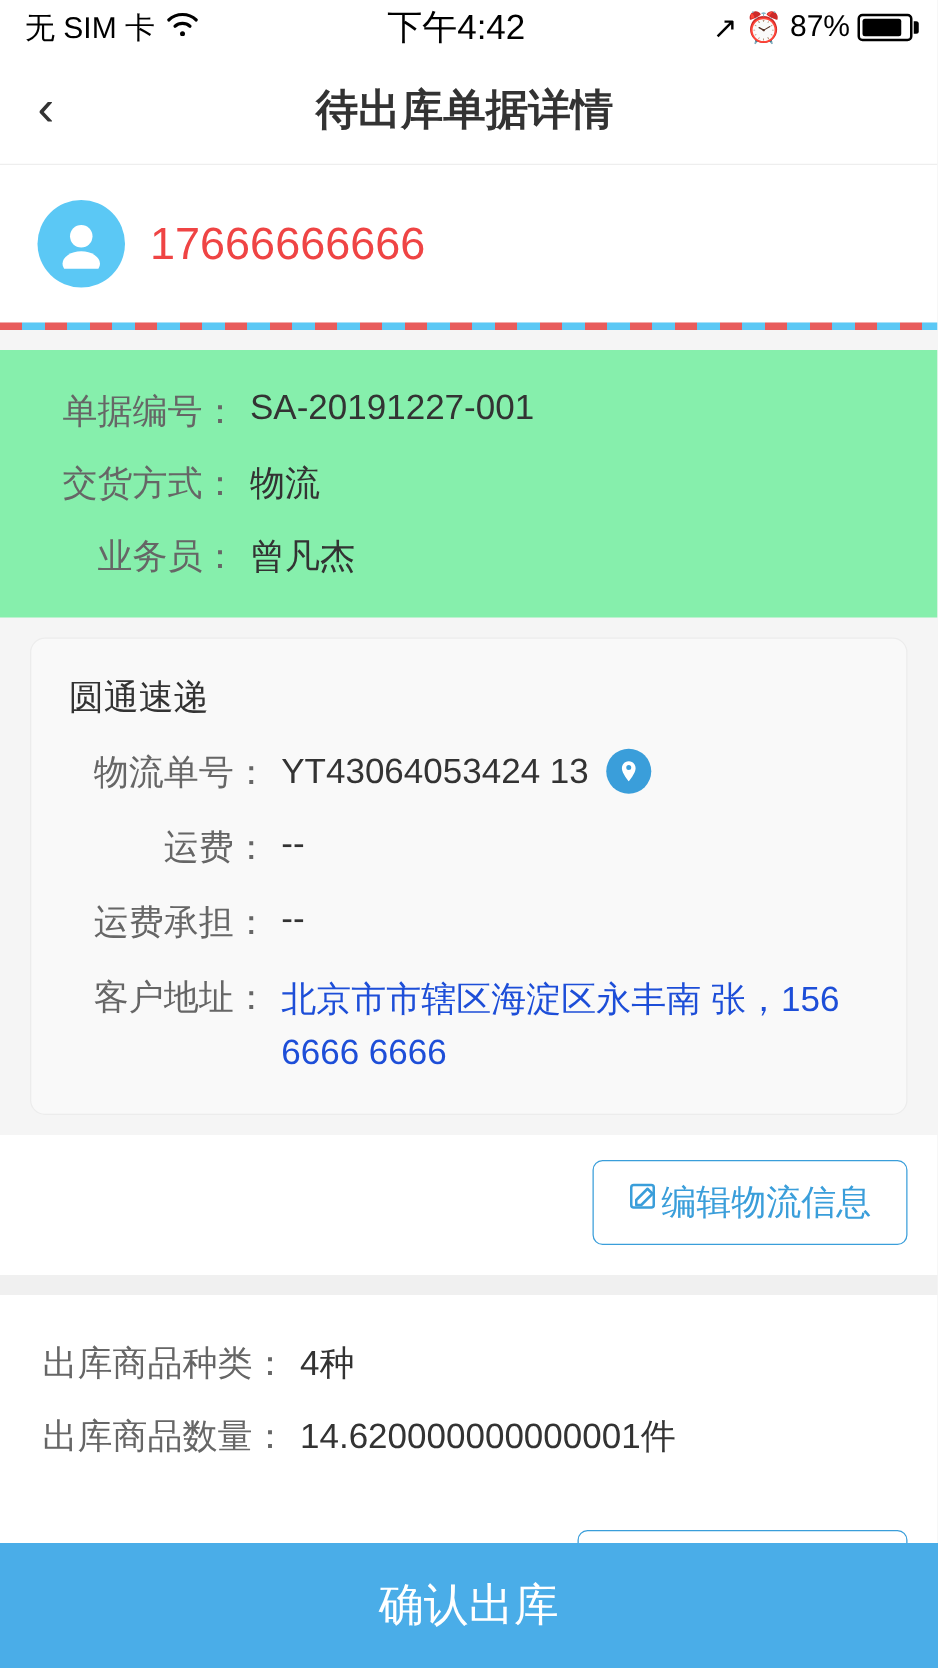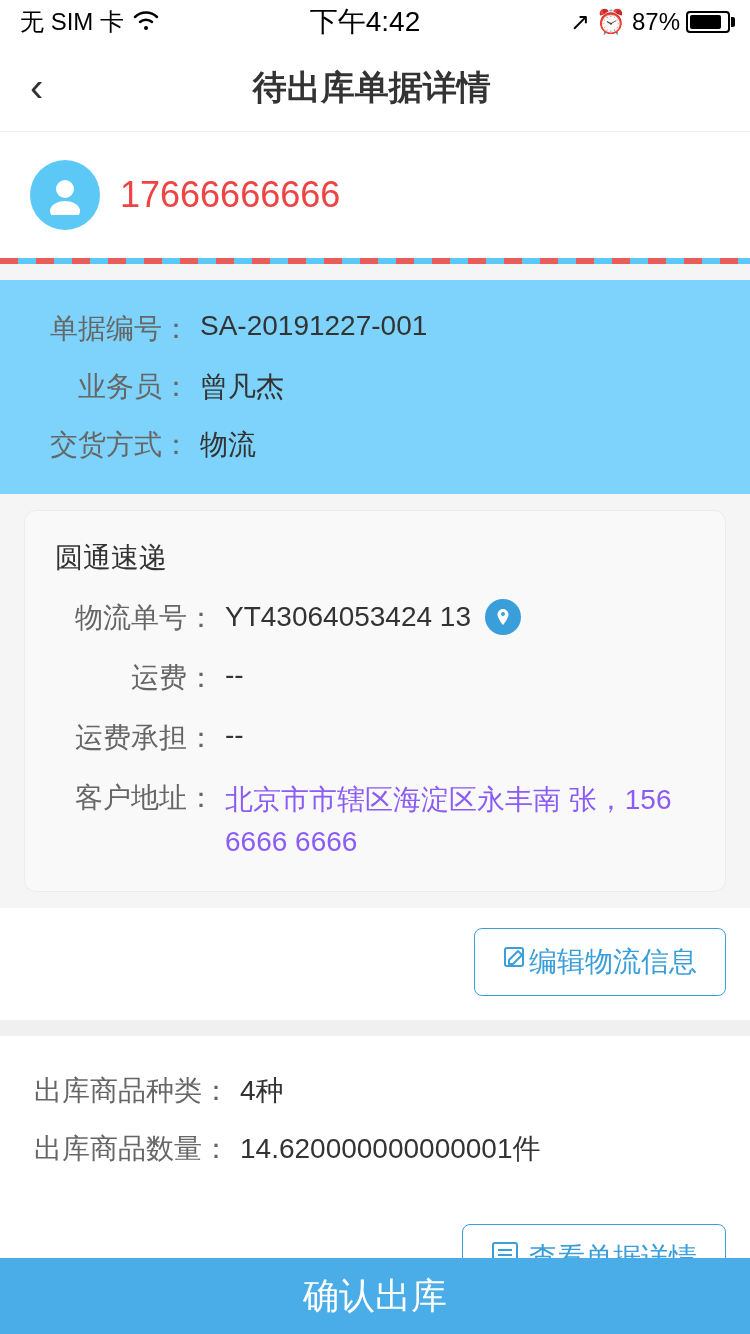--- a/index.html
+++ b/index.html
@@ -86,21 +86,21 @@
         90deg,
         #e85c5c 0px, #e85c5c 18px,
         #5bc8f5 18px, #5bc8f5 36px,
         #e85c5c 36px, #e85c5c 54px,
         #5bc8f5 54px, #5bc8f5 72px
       );
       margin: 0;
     }
 
     .info-section {
-      background: #7dd3fc;
+      background: #86efac;
       padding: 30px 30px 30px 30px;
       margin-top: 16px;
     }
     .info-row {
       display: flex;
       align-items: flex-start;
       margin-bottom: 20px;
       font-size: 28px;
     }
     .info-row:last-child { margin-bottom: 0; }
@@ -149,21 +149,21 @@
       background: #3a9eda;
       border-radius: 50%;
       display: inline-flex;
       align-items: center;
       justify-content: center;
       color: #fff;
       font-size: 20px;
       flex-shrink: 0;
     }
     .address-value {
-      color: #8b5cf6;
+      color: #1d4ed8;
       line-height: 1.5;
     }
 
     .edit-btn-row {
       display: flex;
       justify-content: flex-end;
       padding: 20px 24px 24px;
       background: #fff;
     }
     .edit-btn {
@@ -226,21 +226,21 @@
       gap: 10px;
       background: #fff;
       cursor: pointer;
     }
 
     .confirm-btn-container {
       position: fixed;
       bottom: 0;
       width: 750px;
       background: #4aade8;
-      height: 76px;
+      height: 100px;
       display: flex;
       align-items: center;
       justify-content: center;
       cursor: pointer;
     }
     .confirm-btn-text {
       color: #fff;
       font-size: 36px;
       font-weight: 500;
     }
@@ -292,26 +292,26 @@
   </div>
 
   <div class="dashed-divider"></div>
 
   <div class="info-section">
     <div class="info-row">
       <span class="info-label">单据编号：</span>
       <span class="info-value">SA-20191227-001</span>
     </div>
     <div class="info-row">
+      <span class="info-label">交货方式：</span>
+      <span class="info-value">物流</span>
+    </div>
+    <div class="info-row">
       <span class="info-label">业务员：</span>
       <span class="info-value">曾凡杰</span>
-    </div>
-    <div class="info-row">
-      <span class="info-label">交货方式：</span>
-      <span class="info-value">物流</span>
     </div>
   </div>
 
   <div class="logistics-card">
     <div class="logistics-row">
       <span class="logistics-value">圆通速递</span>
     </div>
     <div class="logistics-row">
       <span class="logistics-label">物流单号：</span>
       <div class="logistics-value">

